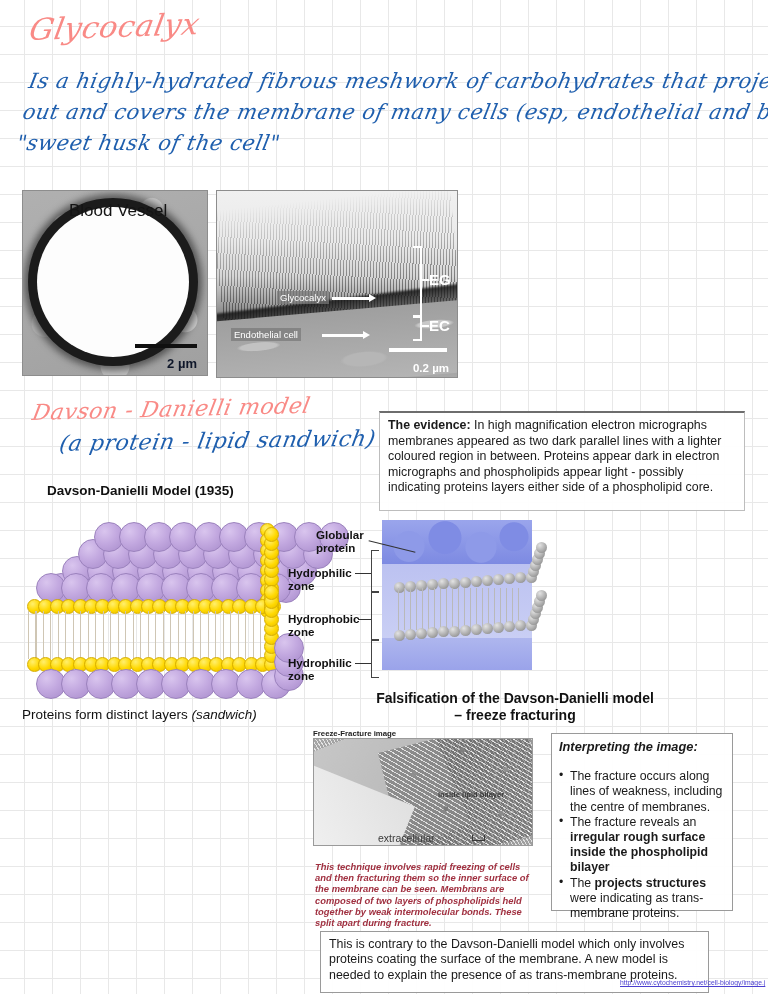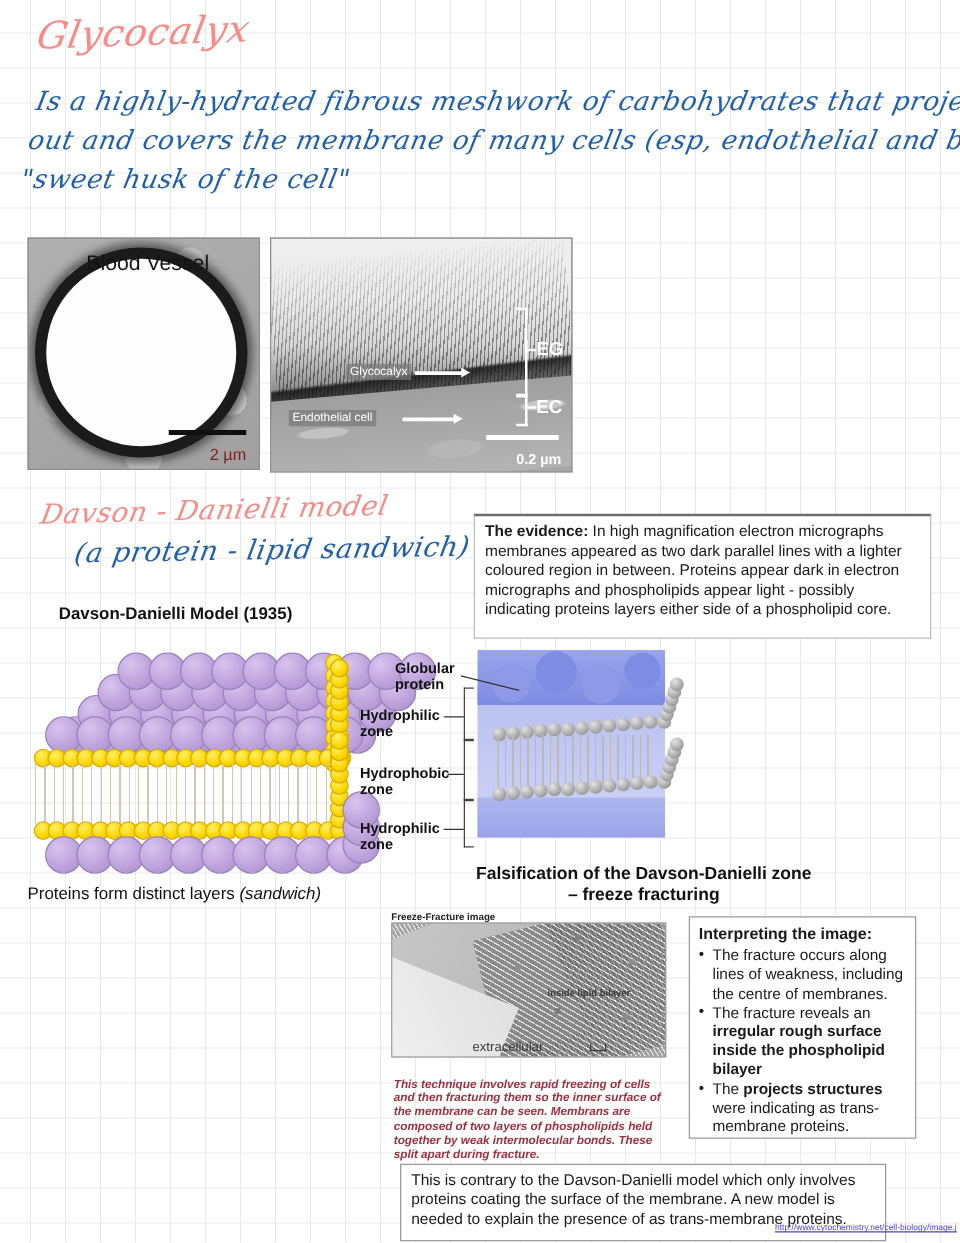--- a/index.html
+++ b/index.html
@@ -77,21 +77,21 @@
     background:
       repeating-conic-gradient(from 0deg,
         rgba(10,10,10,.55) 0deg 1.4deg, rgba(255,255,255,0) 1.4deg 3deg);
     -webkit-mask-image:radial-gradient(circle, transparent 56%, #000 62%, #000 76%, transparent 82%);
             mask-image:radial-gradient(circle, transparent 56%, #000 62%, #000 76%, transparent 82%);}
   #bv-label{left:46px;top:10px;font-size:17px;color:#141414;
     font-family:"Liberation Sans", sans-serif;}
   .scalebar{position:absolute;background:#101010;height:4px;}
   .scalebar-w{position:absolute;background:#ffffff;height:4px;}
   #bv-scale-bar{right:10px;bottom:27px;width:62px;}
-  #bv-scale-text{right:10px;bottom:4px;font-size:13px;font-weight:normal;color:#7f1d1d;}
+  #bv-scale-text{right:10px;bottom:4px;font-size:13px;font-weight:bold;color:#0f172a;}
 
   
   .gc-bg{position:absolute;inset:0;
     background:linear-gradient(to bottom,#f0f0f0 0%,#eaeaea 26%,#d6d6d6 46%,#9a9a9a 62%,#6e6e6e 72%,#8f8f8f 84%,#a9a9a9 100%);}
   .gc-fuzz{position:absolute;left:0;right:0;top:10px;height:120px;
     background:repeating-linear-gradient(100deg,
       rgba(25,25,25,.50) 0px, rgba(25,25,25,.50) 1px, rgba(255,255,255,0) 1px, rgba(255,255,255,0) 3px);
     -webkit-mask-image:linear-gradient(to bottom, transparent 0%, rgba(0,0,0,.35) 22%, #000 78%, #000 100%);
             mask-image:linear-gradient(to bottom, transparent 0%, rgba(0,0,0,.35) 22%, #000 78%, #000 100%);
     transform:rotate(-6deg) scaleY(1.05);}
@@ -120,21 +120,21 @@
   .boxed{border:1px solid #9a9a9a;background:rgba(255,255,255,.92);}
   #evidence-box{left:379px;top:411px;width:366px;height:100px;
     border:1px solid #bdbdbd;border-top:2px solid #6d6d6d;
     background:rgba(255,255,255,.93);
     padding:5px 7px 0 8px;box-sizing:border-box;
     font-size:12.4px;line-height:15.6px;}
   #evidence-box b{font-weight:bold;}
 
   #interpret-box{left:551px;top:733px;width:182px;height:178px;
     padding:5px 7px;box-sizing:border-box;font-size:12.3px;line-height:15.2px;}
-  #interpret-title{font-weight:bold;font-size:12.8px;margin-bottom:3px;}
+  #interpret-title{font-weight:bold;font-size:12.8px;margin-bottom:15px;font-style:italic;}
   #interpret-box ul{margin:0;padding:0;list-style:none;}
   #interpret-box li{position:relative;padding-left:11px;margin-bottom:0px;}
   #interpret-box li:before{content:"\2022";position:absolute;left:0;top:-1px;}
   #interpret-box .bold{font-weight:bold;}
 
   #conclusion-box{left:320px;top:931px;width:389px;height:62px;
     padding:5px 8px;box-sizing:border-box;font-size:12.4px;line-height:15.4px;}
   #conclusion-title{font-weight:bold;font-size:12.8px;}
 
   
@@ -468,21 +468,21 @@
 zone</div>
 <div class="abs gp-lead" style="left:358px;top:619px;width:13px;"></div>
 <div class="abs gp-brace" style="left:371px;top:592px;height:46px;"></div>
 
 <div class="abs gp-label" style="left:288px;top:656px;white-space:pre;">Hydrophilic
 zone</div>
 <div class="abs gp-lead" style="left:355px;top:663px;width:16px;"></div>
 <div class="abs gp-brace" style="left:371px;top:640px;height:36px;"></div>
 
 <div class="abs" id="ff-heading">
-  <div>Falsification of the Davson-Danielli  zone</div>
+  <div>Falsification of the Davson-Danielli  model</div>
   <div>– freeze fracturing</div>
 </div>
 
 <div class="abs" id="ff-tag">Freeze-Fracture image</div>
 
 <div class="abs" id="ff-photo">
   <div class="ff-bg"></div>
   <div class="ff-smooth"></div>
   <div class="ff-rough"></div>
   <div class="ff-ice"></div>

